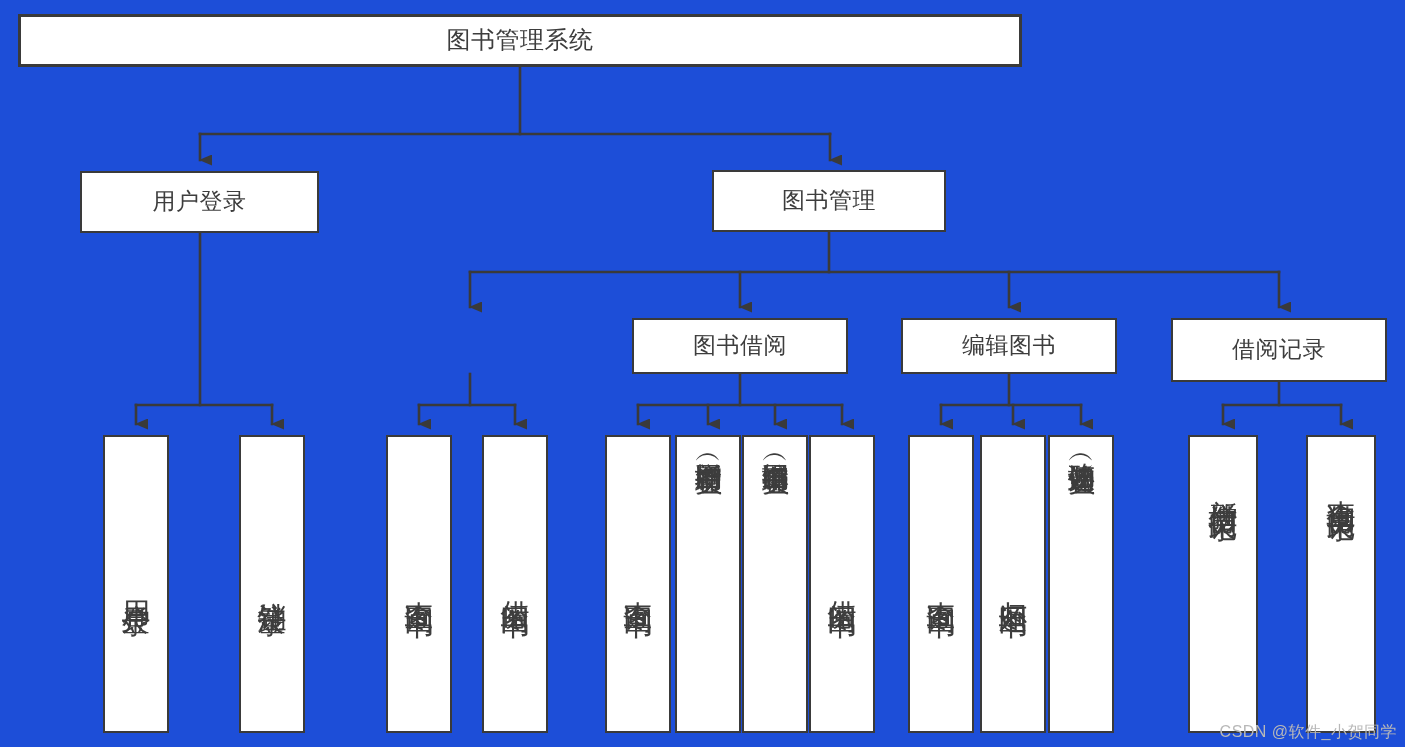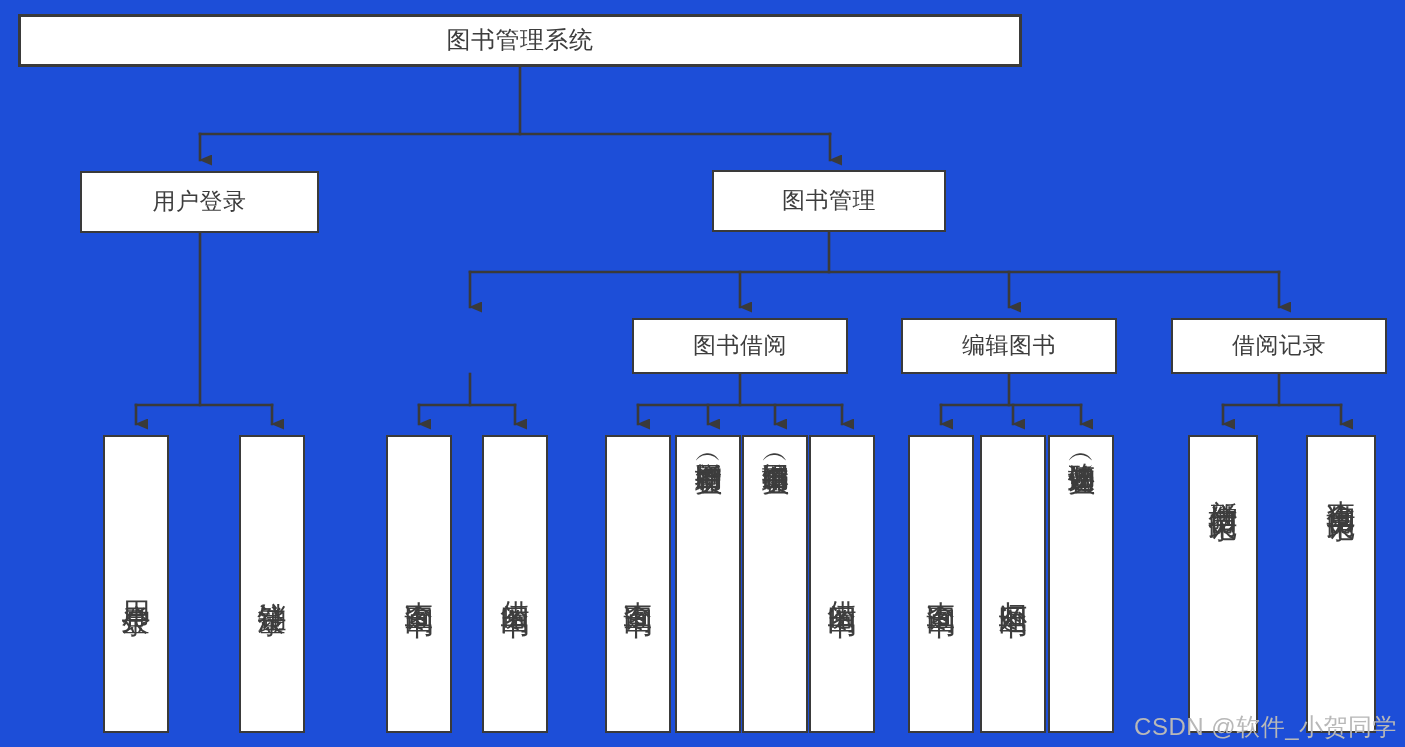--- a/index.html
+++ b/index.html
@@ -61,21 +61,21 @@
     letter-spacing:3px;
     white-space:nowrap;
     color:#3d3d3d;
   }
   .node.leaf.tall-pad{ padding-top:4px; }
   
   #watermark{
     position:absolute;
     right:8px;
     bottom:4px;
-    font-size:24px;
+    font-size:16px;
     color:#b8b8b8;
     letter-spacing:.5px;
     z-index:5;
     white-space:nowrap;
     font-family:"Liberation Sans","DejaVu Sans",sans-serif;
   }
 </style>
 </head>
 <body>
 
@@ -141,21 +141,21 @@
   <div class="node horiz" id="n-l2-1" style="left: 712px; top: 170px; width: 234px; height: 62px;">
     <span class="lbl">图书管理</span>
   </div>
 
   <div class="node horiz" id="n-l3-1" style="left: 632px; top: 318px; width: 216px; height: 56px;">
     <span class="lbl">图书借阅</span>
   </div>
   <div class="node horiz" id="n-l3-2" style="left: 901px; top: 318px; width: 216px; height: 56px;">
     <span class="lbl">编辑图书</span>
   </div>
-  <div class="node horiz" id="n-l3-3" style="left: 1171px; top: 318px; width: 216px; height: 56px;">
+  <div class="node horiz" id="n-l3-3" style="left: 1171px; top: 318px; width: 216px; height: 64px;">
     <span class="lbl">借阅记录</span>
   </div>
 
   <div class="node leaf" id="n-lf-0" style="left: 103px; top: 435px; width: 66px; height: 298px; align-items: center; padding-top: 0px;">
     <span class="lbl">用户登录</span>
   </div>
   <div class="node leaf" id="n-lf-1" style="left: 239px; top: 435px; width: 66px; height: 298px; align-items: center; padding-top: 0px;">
     <span class="lbl">注销登录</span>
   </div>
   <div class="node leaf" id="n-lf-2" style="left: 386px; top: 435px; width: 66px; height: 298px; align-items: center; padding-top: 0px;">

